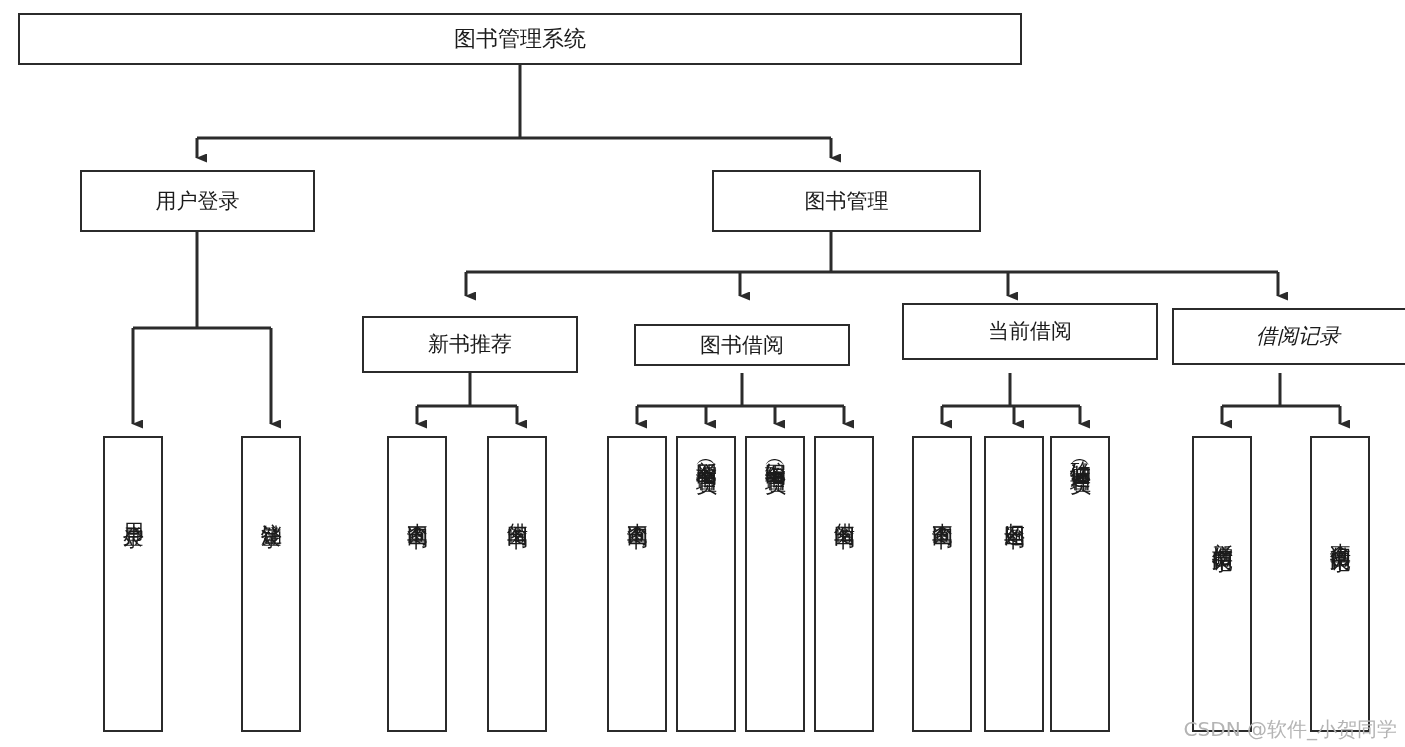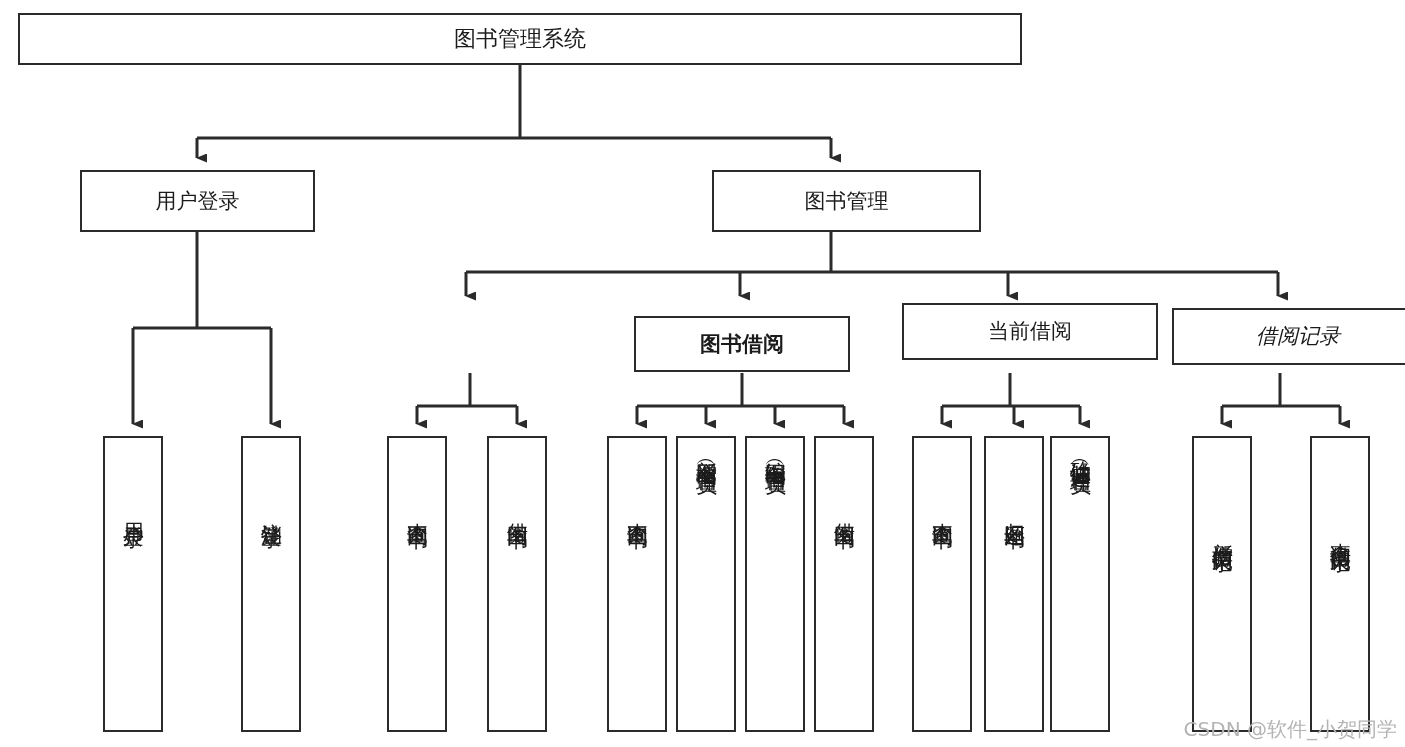--- a/index.html
+++ b/index.html
@@ -140,21 +140,24 @@
     <span class="node-label">图书管理系统</span>
   </div>
 
   <div class="node level-1" style="left:80px; top:170px; width:235px; height:62px;">
     <span class="node-label">用户登录</span>
   </div>
   <div class="node level-1" style="left:712px; top:170px; width:269px; height:62px;">
     <span class="node-label">图书管理</span>
   </div>
 
-  <div class="node level-2" style="left:634px; top:316px; width:216px; height:56px;font-weight:bold;">
+  <div class="node level-2" style="left:362px; top:316px; width:216px; height:57px;">
+    <span class="node-label">新书推荐</span>
+  </div>
+  <div class="node level-2" style="left:634px; top:324px; width:216px; height:42px;">
     <span class="node-label">图书借阅</span>
   </div>
   <div class="node level-2" style="left:902px; top:303px; width:256px; height:57px;">
     <span class="node-label">当前借阅</span>
   </div>
   <div class="node level-2" style="left:1172px; top:308px; width:252px; height:57px;font-style:italic;">
     <span class="node-label">借阅记录</span>
   </div>
 
   <div class="node leaf leaf-mid" style="left:103px; top:436px; width:60px; height:296px;">

